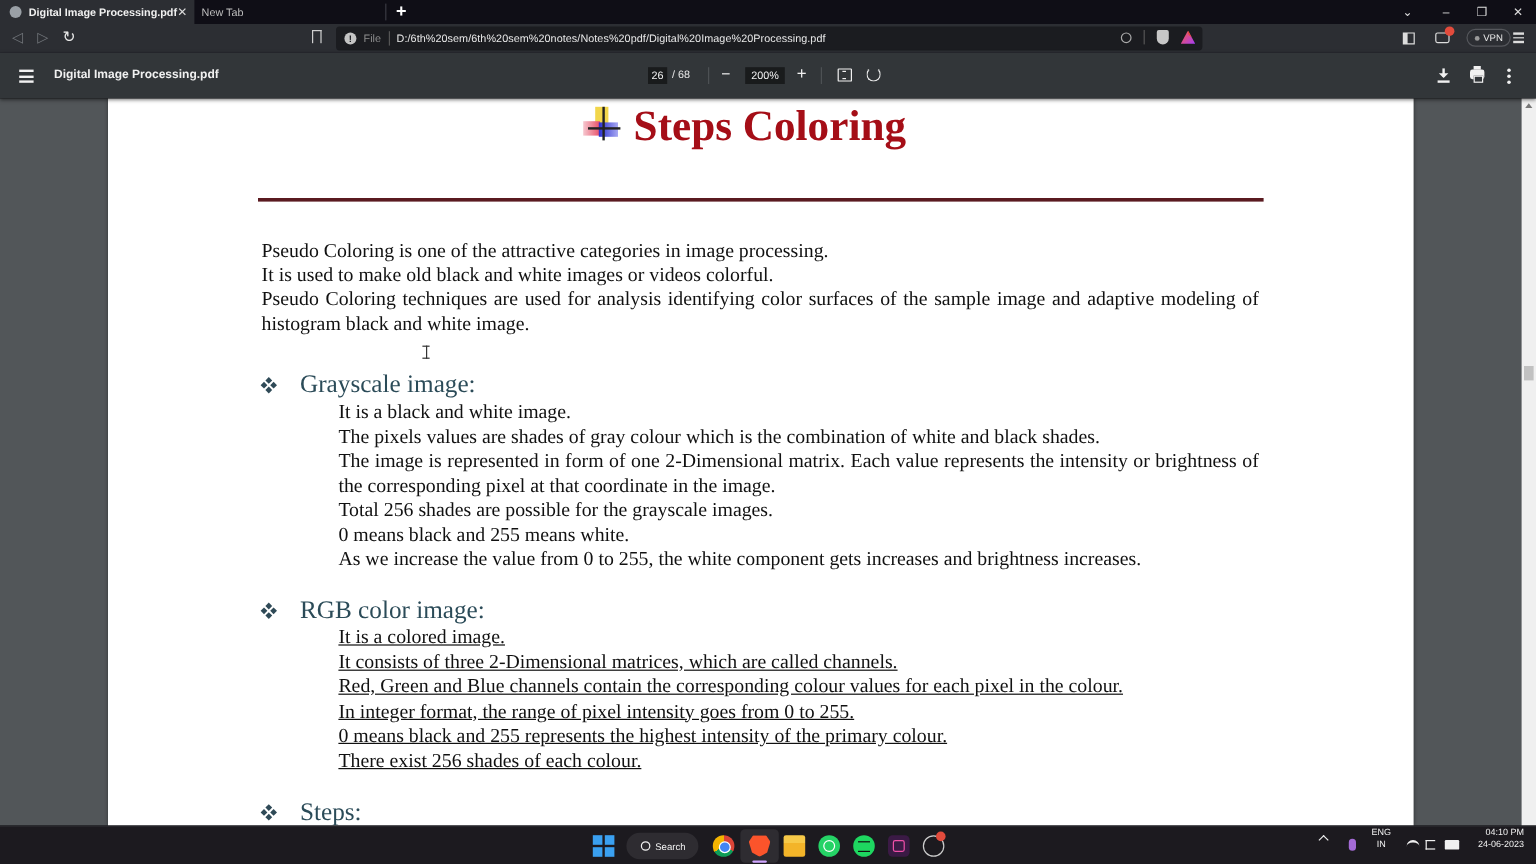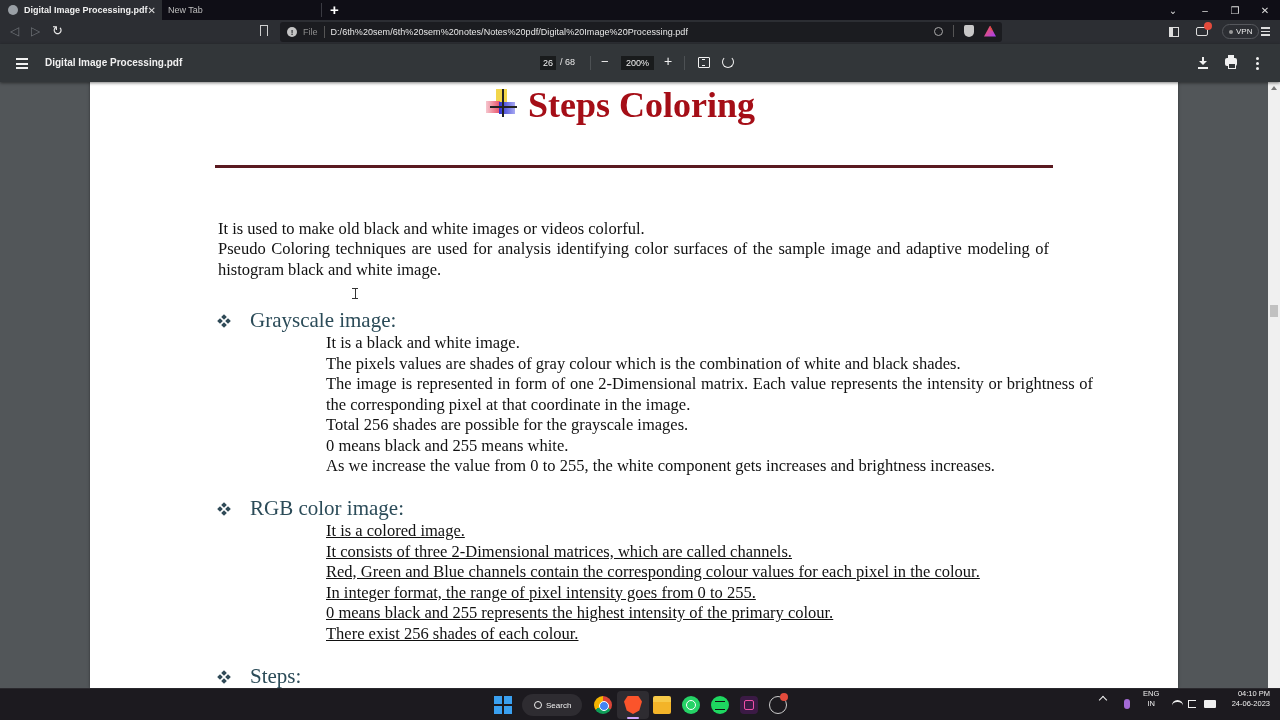--- a/index.html
+++ b/index.html
@@ -80,21 +80,21 @@
   .heading-icon .hline { position: absolute; left: 4px; top: 17px; width: 27px; height: 2px; background: #222; }
   .heading-text { position: absolute; left: 438px; top: 2px; font-size: 36px; font-weight: bold; color: #a50e17; white-space: nowrap; }
   .rule { position: absolute; left: 125px; top: 83px; width: 838px; height: 3px; background: #5a1a20; }
 
   .para { position: absolute; left: 128px; width: 831px; font-size: 16.5px; line-height: 20.5px; }
   .justify { text-align: justify; text-align-last: left; }
   .section-head { position: absolute; left: 128px; display: flex; align-items: center; }
   .diamond { width: 12px; height: 12px; position: relative; margin-right: 20px; }
   .diamond span { position: absolute; width: 4px; height: 4px; background: #2f4a57; transform: rotate(45deg); }
   .section-title { font-size: 21px; font-weight: normal; color: #2b4b58; }
-  .sublines { position: absolute; left: 192px; width: 767px; font-size: 16.5px; line-height: 20.5px; margin-left: 44px; }
+  .sublines { position: absolute; left: 192px; width: 767px; font-size: 16.5px; line-height: 20.5px; }
   .sublines div { white-space: nowrap; }
   .sublines .wrap { white-space: normal; text-align: justify; text-align-last: left; }
   .cursor-ibeam { position: absolute; left: 262px; top: 206px; width: 6px; height: 11px; border-left: 0; }
   .cursor-ibeam::before { content: ""; position: absolute; left: 2.5px; top: 0; width: 1px; height: 11px; background: #333; }
   .cursor-ibeam::after { content: ""; position: absolute; left: 0; top: 0; width: 6px; height: 11px; border-top: 1px solid #333; border-bottom: 1px solid #333; box-sizing: border-box; }
 
   
   .taskbar { position: absolute; left: 0; top: 688px; width: 1280px; height: 32px; background: #1c1a1f; border-top: 1px solid #2a282d; }
   .tb-icon { position: absolute; top: 7px; width: 18px; height: 18px; border-radius: 4px; }
   .win-logo { left: 494px; display: grid; grid-template-columns: 8px 8px; grid-gap: 2px; }
@@ -218,20 +218,21 @@
     <div class="heading-icon">
       <span class="yel"></span>
         <span class="red"></span>
         <span class="blu"></span>
         <span class="vline"></span>
         <span class="hline"></span>
     </div>
     <div class="heading-text">Steps Coloring</div>
     <div class="rule"></div>
 
+    <div class="para" style="top:117px;">Pseudo Coloring is one of the attractive categories in image processing.</div>
     <div class="para" style="top:137px;">It is used to make old black and white images or videos colorful.</div>
     <div class="para justify" style="top:157px;">Pseudo Coloring techniques are used for analysis identifying color surfaces of the sample image and adaptive modeling of histogram black and white image.</div>
 
     <div class="cursor-ibeam"></div>
 
     <div class="section-head" style="top:226px;">
       <div class="diamond">
         <span style="left:4px;top:0;"></span>
           <span style="left:0;top:4px;"></span>
           <span style="left:8px;top:4px;"></span>

